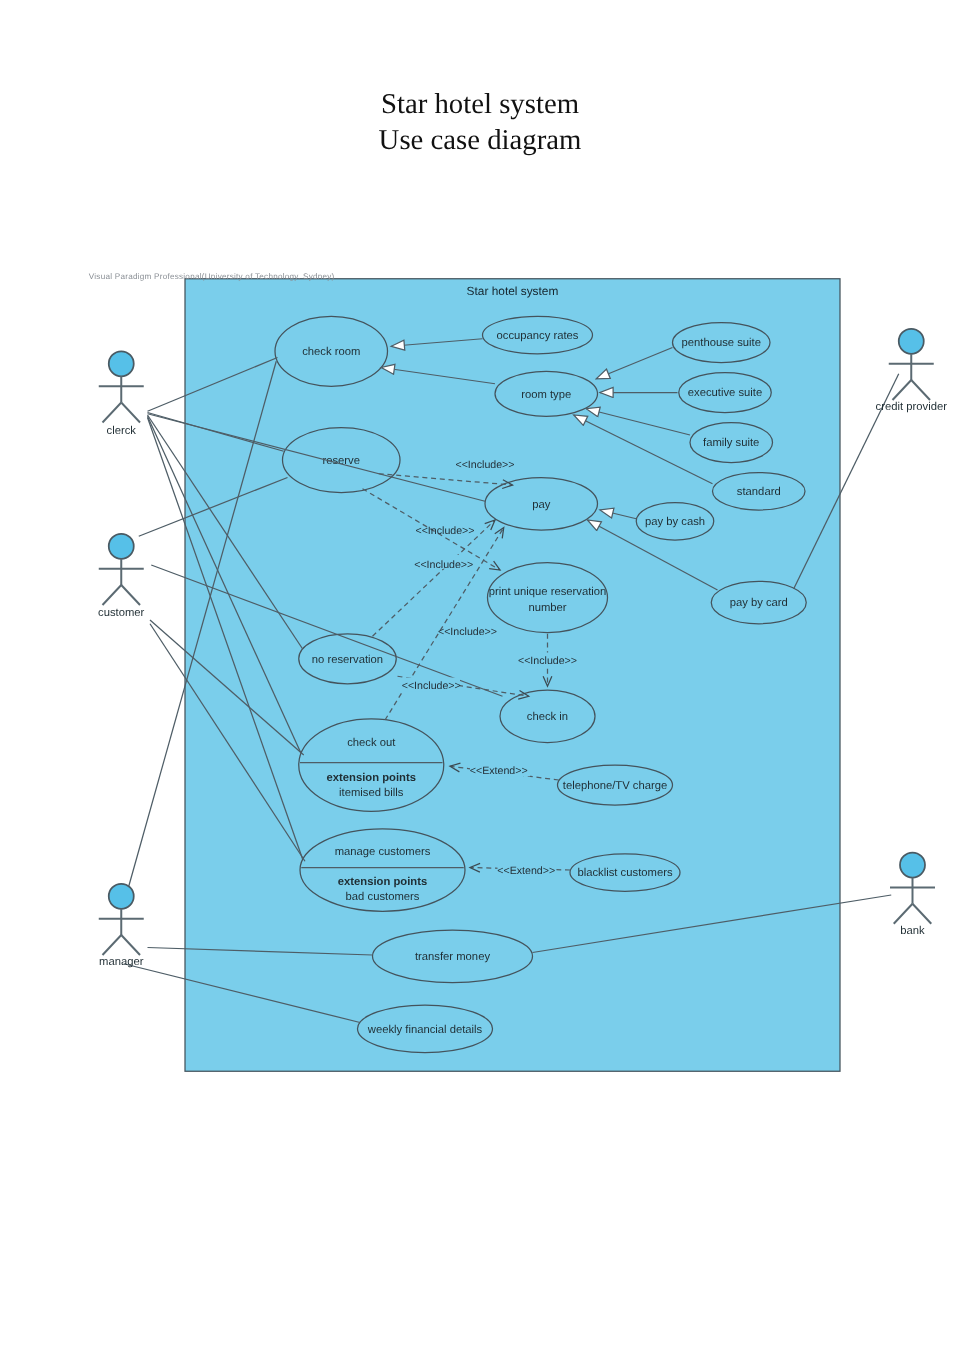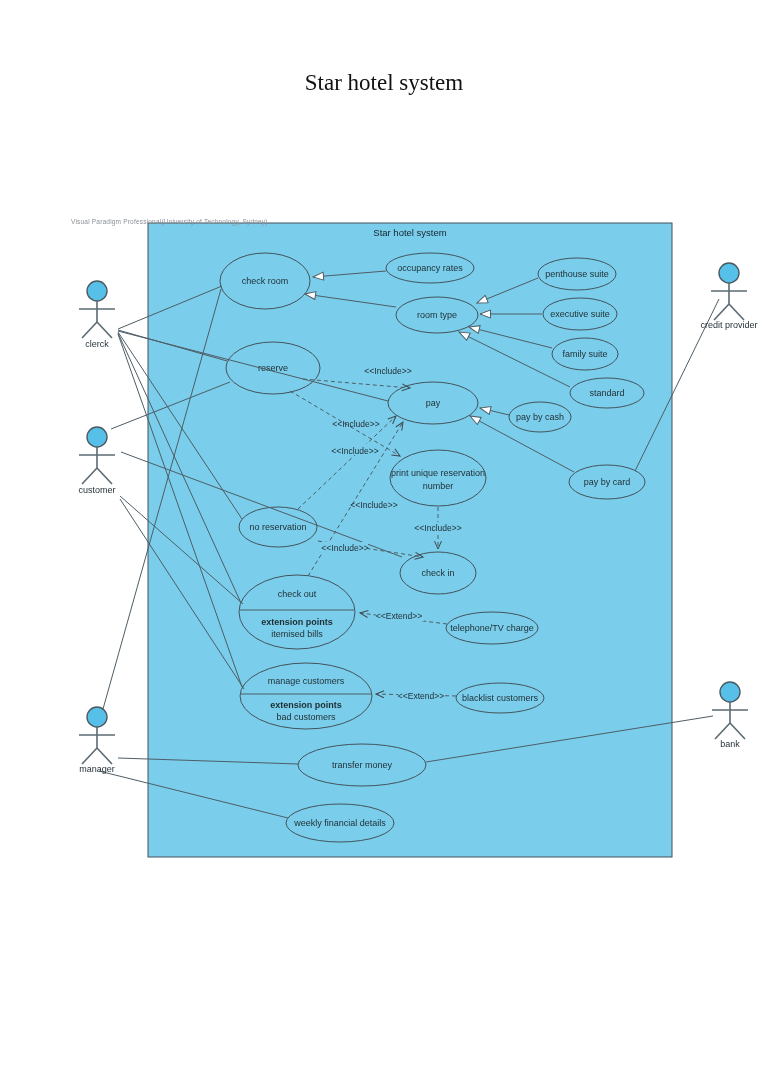--- a/index.html
+++ b/index.html
@@ -20,20 +20,21 @@
   .dashed{stroke-dasharray:4 3;}
   .figure{stroke:#5b6a72;stroke-width:1.6;fill:none;}
   .head{fill:#56c0e8;stroke:#4a5a63;stroke-width:1.4;}
   .lblbg{fill:#7aceeb;stroke:none;}
 </style>
 </head>
 <body>
 
 <div class="title">
   <div>Star hotel system</div>
+  <div>Use case diagram</div>
 </div>
 
 <div class="watermark">Visual Paradigm Professional(University of Technology, Sydney)</div>
 
 <svg width="768" height="1086" viewBox="0 0 768 1086">
   <defs>
     <marker id="tri" markerWidth="13" markerHeight="10" refX="11.5" refY="4.5" orient="auto" markerUnits="userSpaceOnUse">
       <path d="M1,0.5 L11.5,4.5 L1,8.5 z" fill="#ffffff" stroke="#4e5d66" stroke-width="1"></path>
     </marker>
     <marker id="stick" markerWidth="11" markerHeight="10" refX="9" refY="4.5" orient="auto" markerUnits="userSpaceOnUse">

